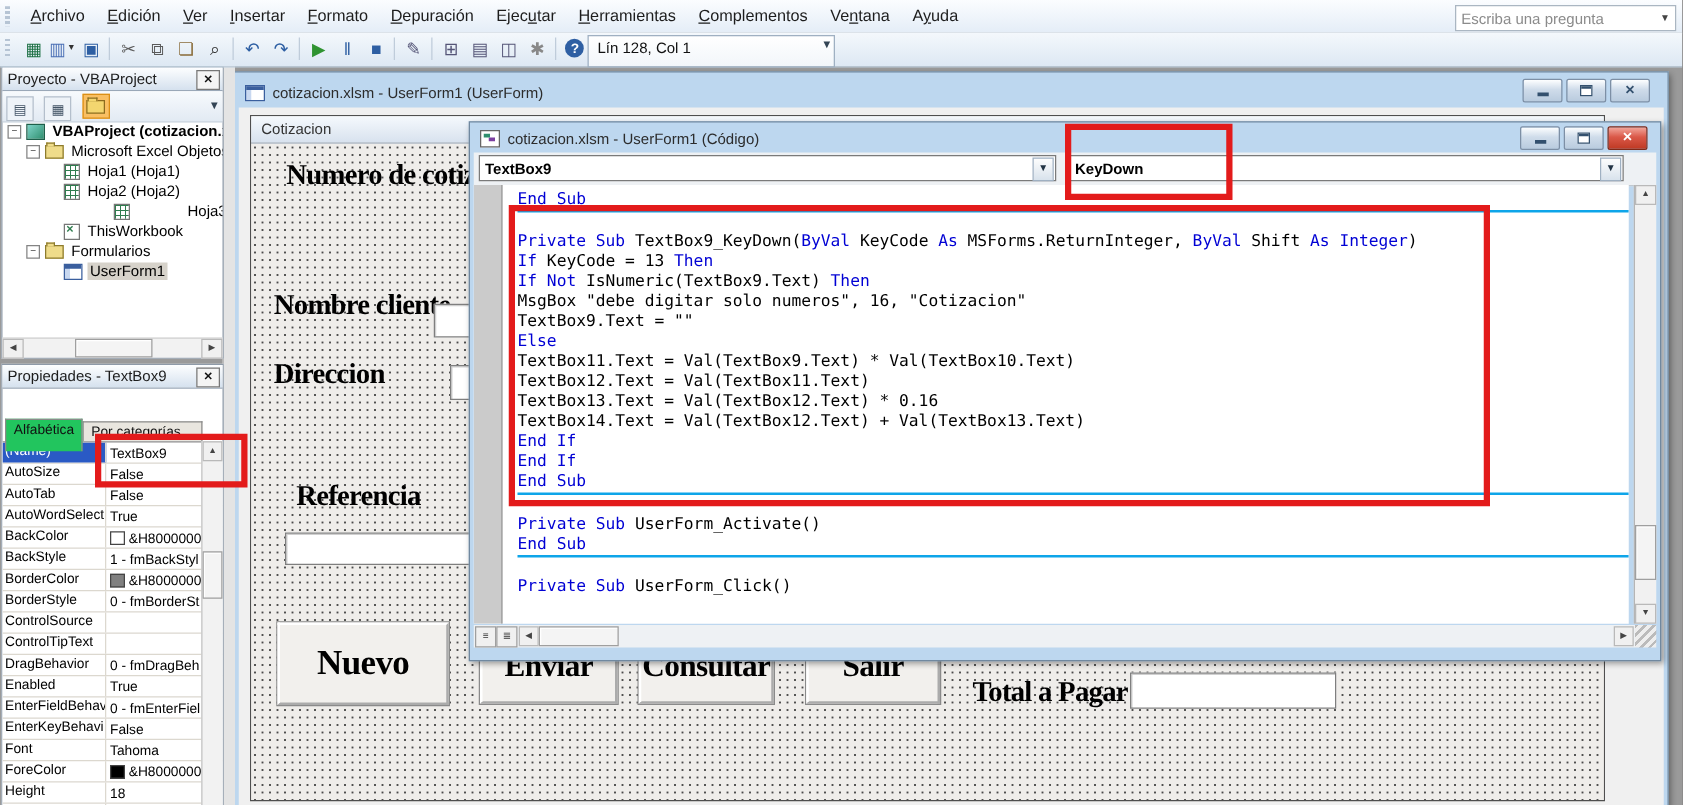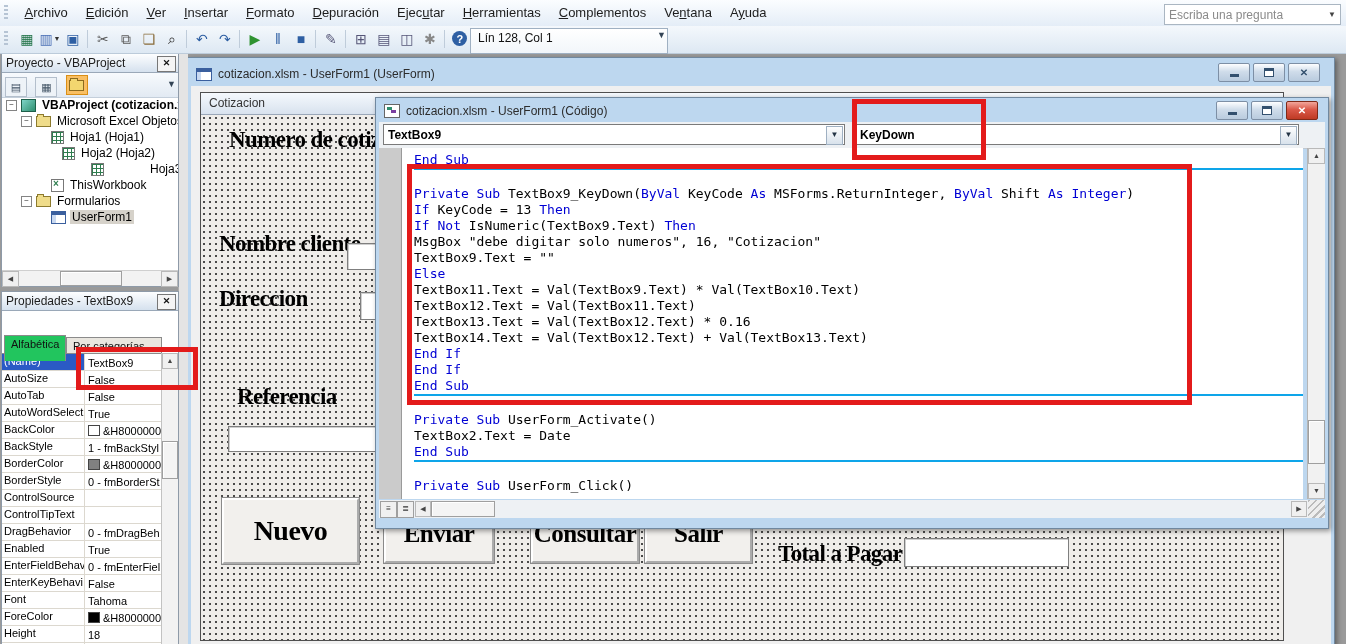--- a/index.html
+++ b/index.html
@@ -217,21 +217,21 @@
         <div class="trow" style="padding-left: 19px;">
           <span class="exp">−</span>
           <span class="ticon ti-folder"></span>
           <span class="tlabel">Microsoft Excel Objetos</span>
         </div>
         <div class="trow" style="padding-left: 34px;">
           <span style="width: 15px; flex: 0 0 auto;"></span>
           <span class="ticon ti-sheet"></span>
           <span class="tlabel">Hoja1 (Hoja1)</span>
         </div>
-        <div class="trow" style="padding-left: 34px; margin-left: 11px;">
+        <div class="trow" style="padding-left: 34px;">
           <span style="width: 15px; flex: 0 0 auto;"></span>
           <span class="ticon ti-sheet"></span>
           <span class="tlabel">Hoja2 (Hoja2)</span>
         </div>
         <div class="trow" style="padding-left: 34px; gap: 40px;">
           <span style="width: 15px; flex: 0 0 auto;"></span>
           <span class="ticon ti-sheet"></span>
           <span class="tlabel">Hoja3 (Hoja3)</span>
         </div>
         <div class="trow" style="padding-left: 34px;">
@@ -419,21 +419,21 @@
     <div class="ftb" style="left:159px;top:199px;width:115px;height:26px;"></div>
     <div class="flabel" style="left:36px;top:291px;font-size:23px;">Referencia</div>
     <div class="ftb" style="left:27px;top:333px;width:215px;height:24px;"></div>
 
     <div class="fbtn" style="left:21px;top:405px;width:133px;height:62px;font-size:28px;">
       <span>Nuevo</span>
     </div>
     <div class="fbtn" style="left:183px;top:411px;width:106px;height:55px;font-size:25px;">
       <span>Enviar</span>
     </div>
-    <div class="fbtn" style="left:330px;top:411px;width:104px;height:55px;font-size:25px;">
+    <div class="fbtn" style="left:310px;top:411px;width:104px;height:55px;font-size:25px;">
       <span>Consultar</span>
     </div>
     <div class="fbtn" style="left:444px;top:411px;width:103px;height:55px;font-size:25px;">
       <span>Salir</span>
     </div>
 
     <div class="flabel" style="left:577px;top:448px;font-size:23px;">Total a Pagar</div>
     <div class="ftb" style="left:703px;top:445px;width:163px;height:27px;"></div>
   </div>
 
@@ -478,21 +478,20 @@
           <div class="cl"><span class="kw">Else</span></div>
           <div class="cl"><span>TextBox11.Text = Val(TextBox9.Text) * Val(TextBox10.Text)</span></div>
           <div class="cl"><span>TextBox12.Text = Val(TextBox11.Text)</span></div>
           <div class="cl"><span>TextBox13.Text = Val(TextBox12.Text) * 0.16</span></div>
           <div class="cl"><span>TextBox14.Text = Val(TextBox12.Text) + Val(TextBox13.Text)</span></div>
           <div class="cl"><span class="kw">End If</span></div>
           <div class="cl"><span class="kw">End If</span></div>
           <div class="cl sep"><span class="kw">End Sub</span></div>
           <div class="cl">&nbsp;</div>
           <div class="cl"><span class="kw">Private Sub</span><span> UserForm_Activate()</span></div>
-          <div class="cl"><span>TextBox2.Text = Date</span></div>
           <div class="cl sep"><span class="kw">End Sub</span></div>
           <div class="cl">&nbsp;</div>
           <div class="cl"><span class="kw">Private Sub</span><span> UserForm_Click()</span></div>
         </div>
     </div>
 
     <div class="vscroll">
       <span class="sbtn" style="left:0;top:0;">▲</span>
       <span class="sbtn" style="left:0;bottom:0;">▼</span>
       <span class="sthumb" style="left:0;top:272px;width:15px;height:42px;"></span>

